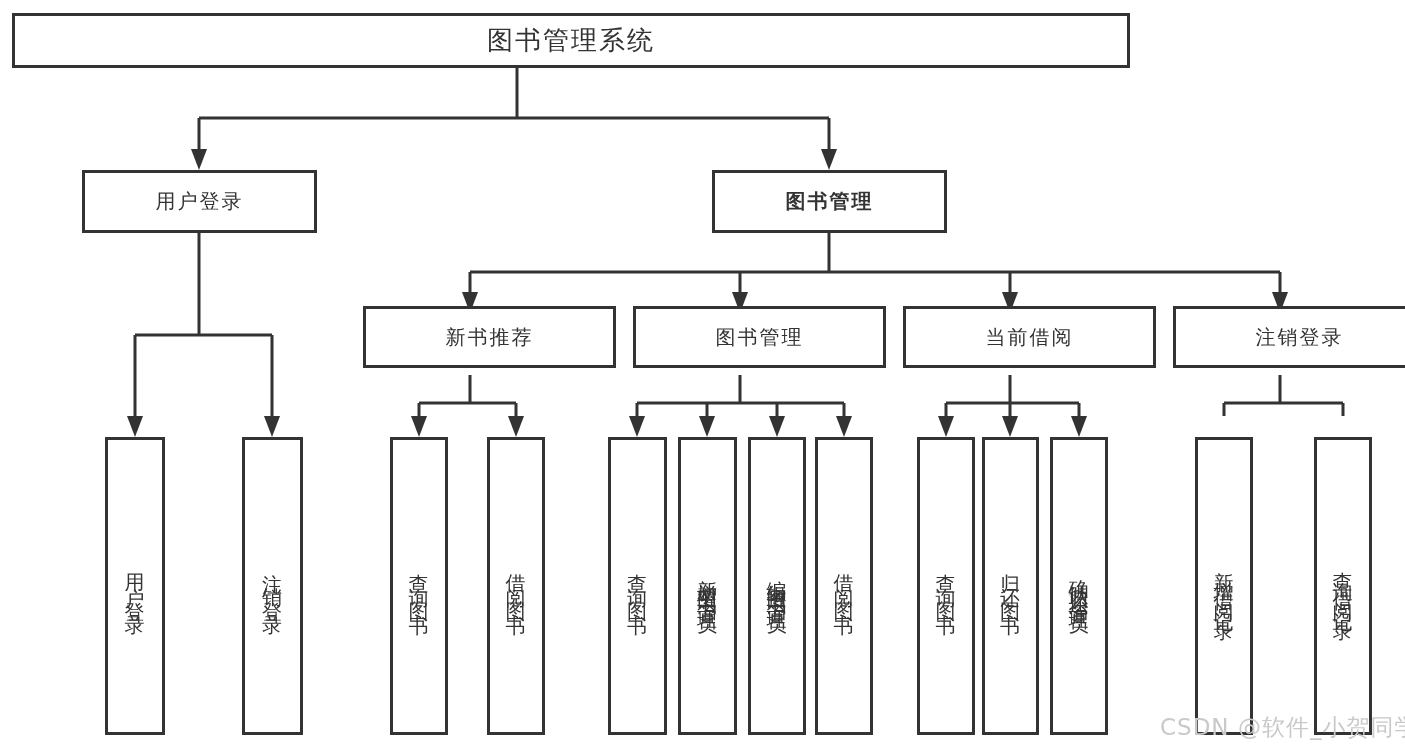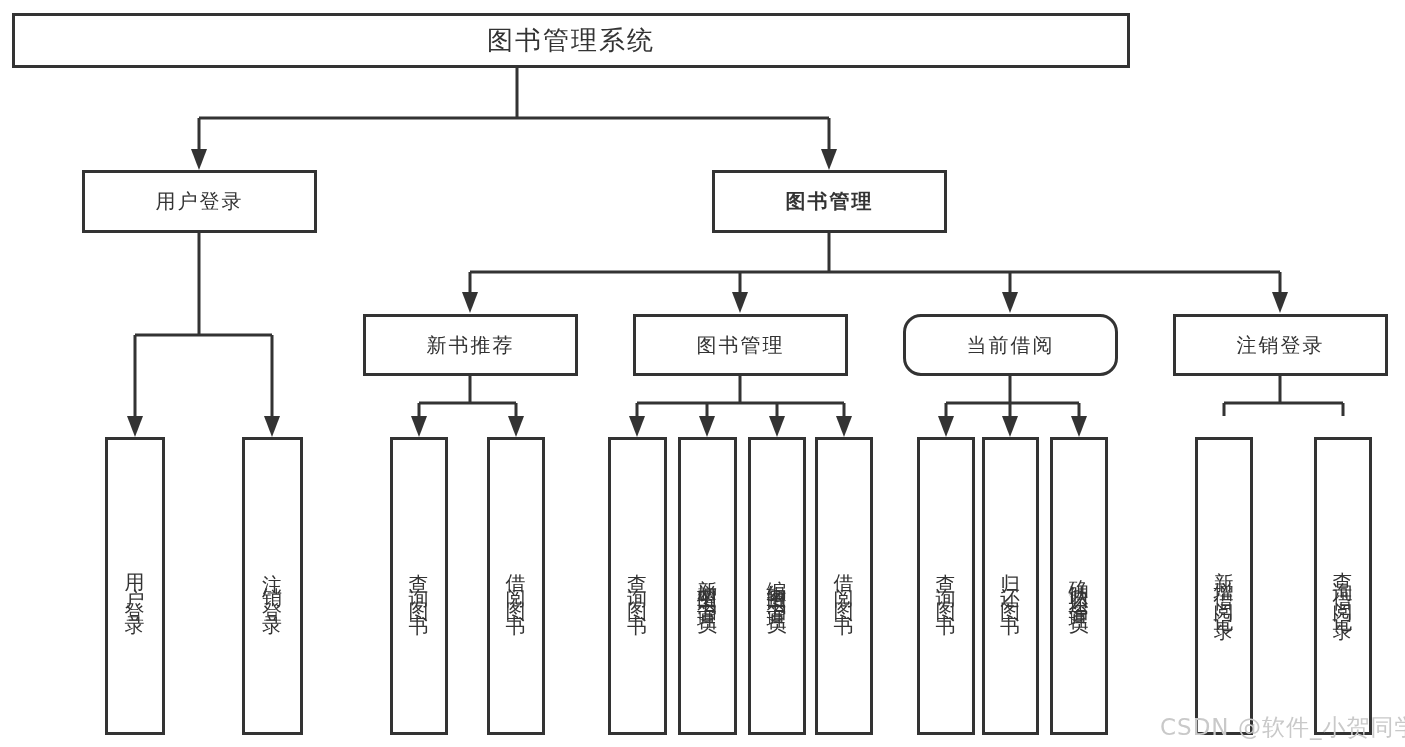--- a/index.html
+++ b/index.html
@@ -25,24 +25,24 @@
     letter-spacing:2px;
     white-space:nowrap;
   }
   
   .root{left:12px;top:13px;width:1118px;height:55px;font-size:26px;}
   
   .lv2{height:63px;width:235px;top:170px;}
   .lv2.user{left:82px;}
   .lv2.mgmt{left:712px;font-weight:bold;}
   
-  .lv3{height:62px;width:215px;top:314px;align-items:center;}
+  .lv3{height:62px;width:253px;top:306px;align-items:center;}
   .lv3.rec{left:363px;}
   .lv3.borrow{left:633px;}
-  .lv3.cur{left:903px;border-radius:18px;}
+  .lv3.cur{left:903px;}
   .lv3.log{left:1173px;}
   
   .vbox{top:437px;height:298px;width:58px;}
   .vbox .vtext{
     writing-mode:vertical-rl;
     text-orientation:mixed;
     letter-spacing:14px;
     font-size:20px;
     line-height:1;
   }

